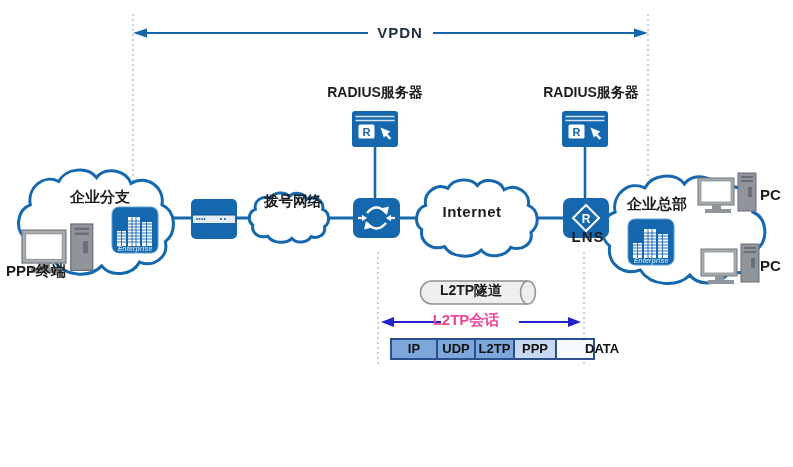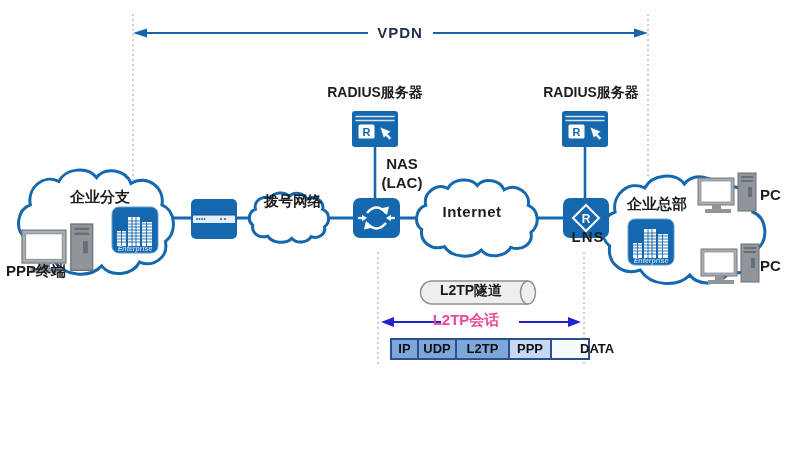--- a/index.html
+++ b/index.html
@@ -23,21 +23,21 @@
   #pc-top-label{left:760px;top:186px;}
   #pc-bottom-label{left:760px;top:257px;}
   #tunnel-label{left:471px;top:282px;font-size:14px;}
   #session-label{left:466px;top:311px;color:#ec4899;}
   #packet-row{position:absolute;left:390px;top:338px;display:flex;}
   .pkt{
     box-sizing:border-box;height:22px;border:2px solid #2d4f8e;margin-left:-2px;
     font-size:13px;font-weight:bold;color:#111;text-align:center;line-height:18px;
   }
   .pkt:first-child{margin-left:0;}
-  #pkt-0{width:29px;} #pkt-1{width:40px;} #pkt-2{width:55px;} #pkt-3{width:44px;} #pkt-4{width:40px;padding-left:28px;}
+  #pkt-0{width:48px;} #pkt-1{width:40px;} #pkt-2{width:41px;} #pkt-3{width:44px;} #pkt-4{width:40px;padding-left:28px;}
   #caption{position:absolute;left:397px;top:444px;transform:translateX(-50%);
     font-size:15px;color:#2b2b66;font-weight:normal;white-space:nowrap;}
 </style>
 </head>
 <body>
 
 <div id="canvas">
 
   <svg id="diagram-svg" viewBox="0 0 793 467">
     <defs>
@@ -162,24 +162,20 @@
     <use href="#sym-ent" transform="translate(112,207)"></use>
     <use href="#sym-ent" transform="translate(628,219)"></use>
     <use href="#sym-pc" transform="translate(22,224) scale(1.22)"></use>
     <use href="#sym-pc" transform="translate(698,173)"></use>
     <use href="#sym-pc" transform="translate(701,244)"></use>
   </svg>
 
   <div class="lbl ctr" id="vpdn-label">VPDN</div>
   <div class="lbl ctr" id="radius-left-label">RADIUS服务器</div>
   <div class="lbl ctr" id="radius-right-label">RADIUS服务器</div>
-  <div class="lbl ctr" id="nas-label">
-    <div>NAS</div>
-    <div>(LAC)</div>
-  </div>
   <div class="lbl ctr" id="lns-label">LNS</div>
   <div class="lbl ctr" id="internet-label">Internet</div>
   <div class="lbl ctr" id="dialup-label">拨号网络</div>
   <div class="lbl ctr" id="branch-label">企业分支</div>
   <div class="lbl ctr" id="hq-label">企业总部</div>
   <div class="lbl" id="ppp-label">PPP终端</div>
   <div class="lbl" id="pc-top-label">PC</div>
   <div class="lbl" id="pc-bottom-label">PC</div>
   <div class="lbl ctr" id="tunnel-label">L2TP隧道</div>
   <div class="lbl ctr" id="session-label">L2TP会话</div>

